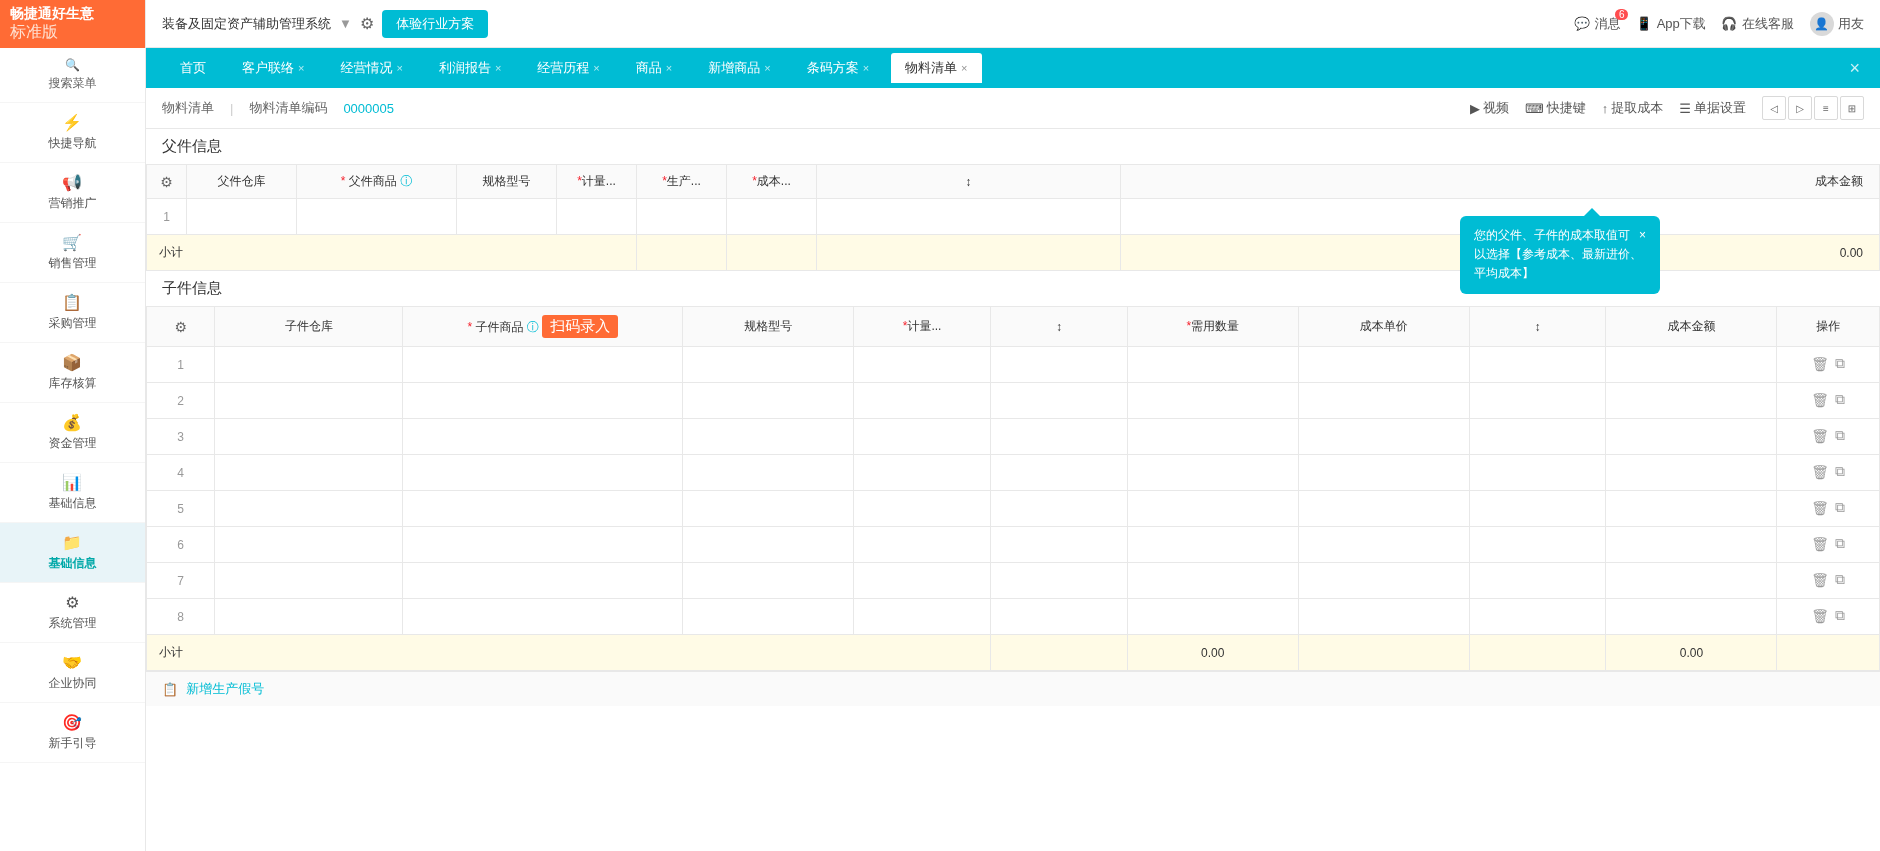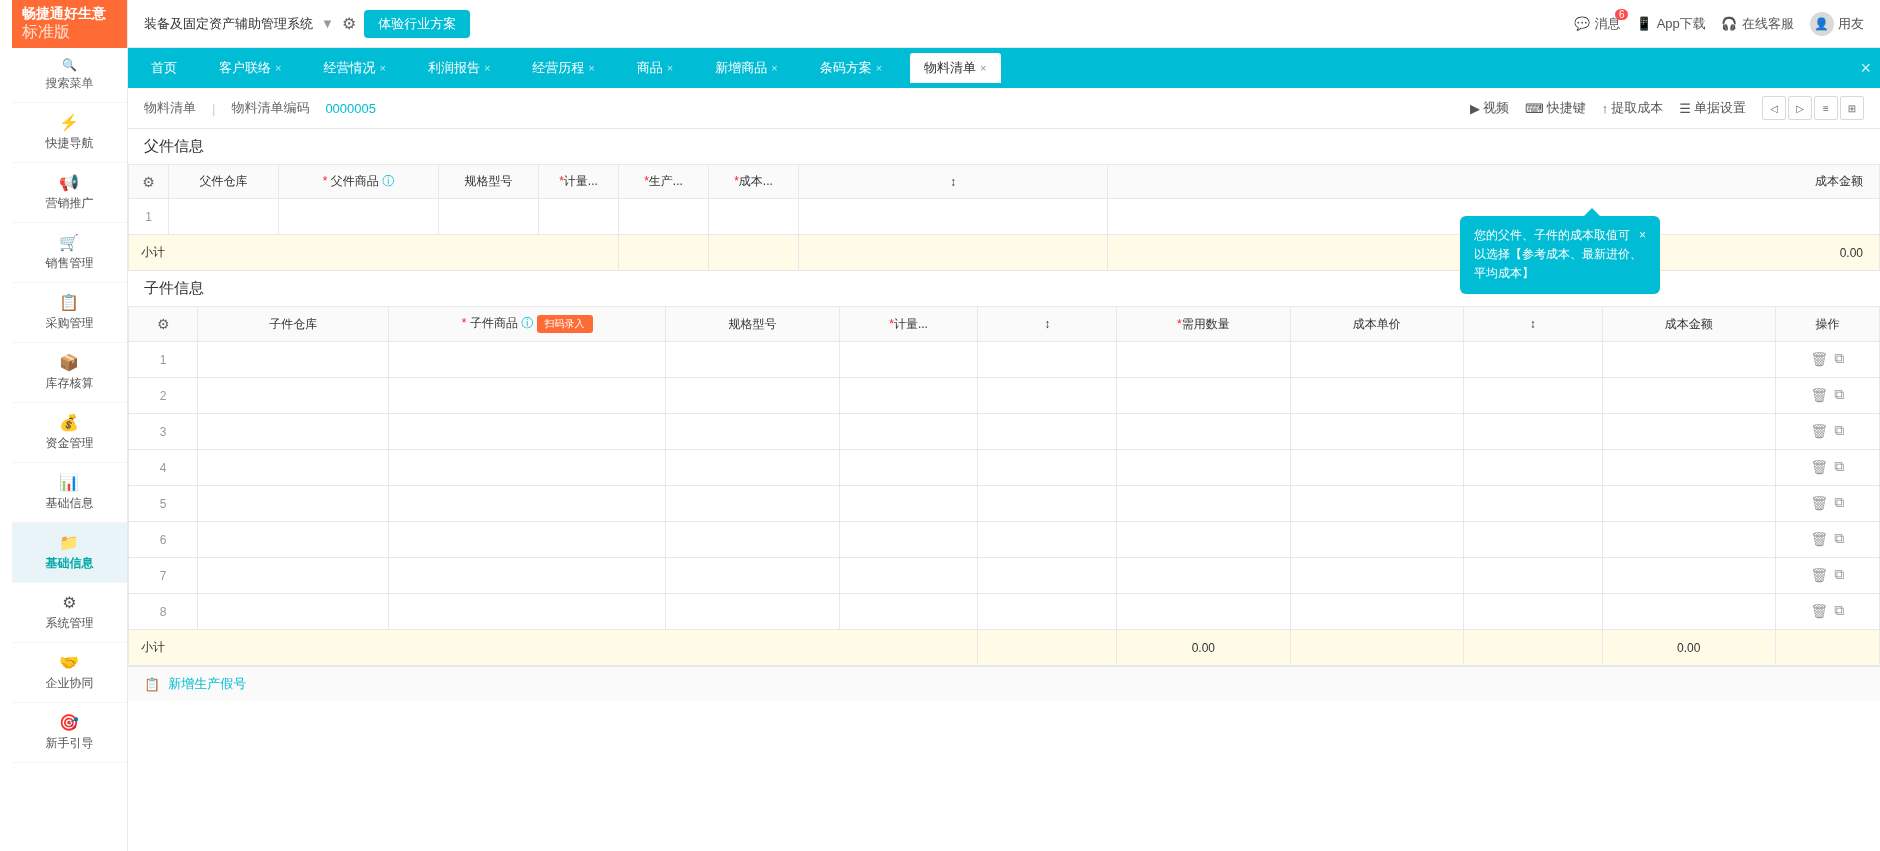--- a/index.html
+++ b/index.html
@@ -1,26 +1,25 @@
 <!DOCTYPE html>
 <html><head>
   <meta charset="utf-8">
   <style>
     * { box-sizing: border-box; margin: 0; padding: 0; }
     body { font-family: 'Microsoft YaHei', Arial, sans-serif; font-size: 13px; background: #f0f2f5; display: flex; height: 851px; overflow: hidden; }
 
     
     .sidebar {
-      width: 128px;
+      width: 146px;
       background: #fff;
       display: flex;
       flex-direction: column;
       border-right: 1px solid #e8e8e8;
       flex-shrink: 0;
-      padding-left: 12px;
     }
     .sidebar-logo {
       background: #ff6b35;
       padding: 8px 10px;
       display: flex;
       align-items: center;
       height: 48px;
     }
     .sidebar-logo-text {
       color: #fff;
@@ -113,22 +112,22 @@
       top: -6px;
       right: -8px;
     }
 
     
     .nav-tabs {
       background: #00bcd4;
       display: flex;
       align-items: center;
       height: 40px;
-      padding: 0 9px;
-      gap: 14px;
+      padding: 0 20px;
+      gap: 8px;
       flex-shrink: 0;
     }
     .nav-tab {
       padding: 6px 14px;
       color: #fff;
       cursor: pointer;
       font-size: 13px;
       border-radius: 2px;
       white-space: nowrap;
       display: flex;
@@ -222,21 +221,21 @@
       color: #333;
     }
     .required-star { color: #f5222d; }
     .th-gear { color: #666; font-size: 14px; }
     .scan-btn {
       background: #ff6b35;
       color: #fff;
       border: none;
       padding: 2px 8px;
       border-radius: 3px;
-      font-size: 10px;
+      font-size: 15px;
       cursor: pointer;
     }
     .action-icons {
       display: flex;
       gap: 6px;
       justify-content: center;
     }
     .action-icon {
       cursor: pointer;
       color: #999;

